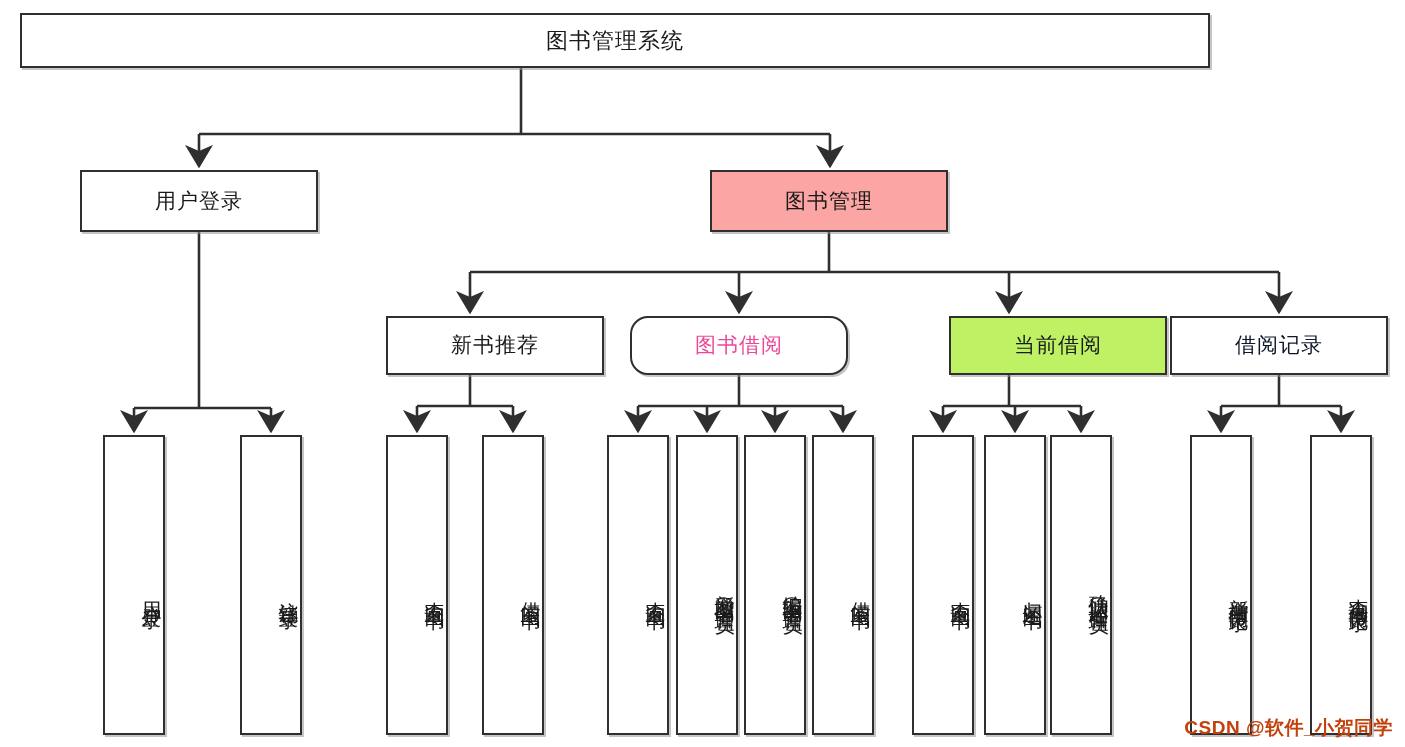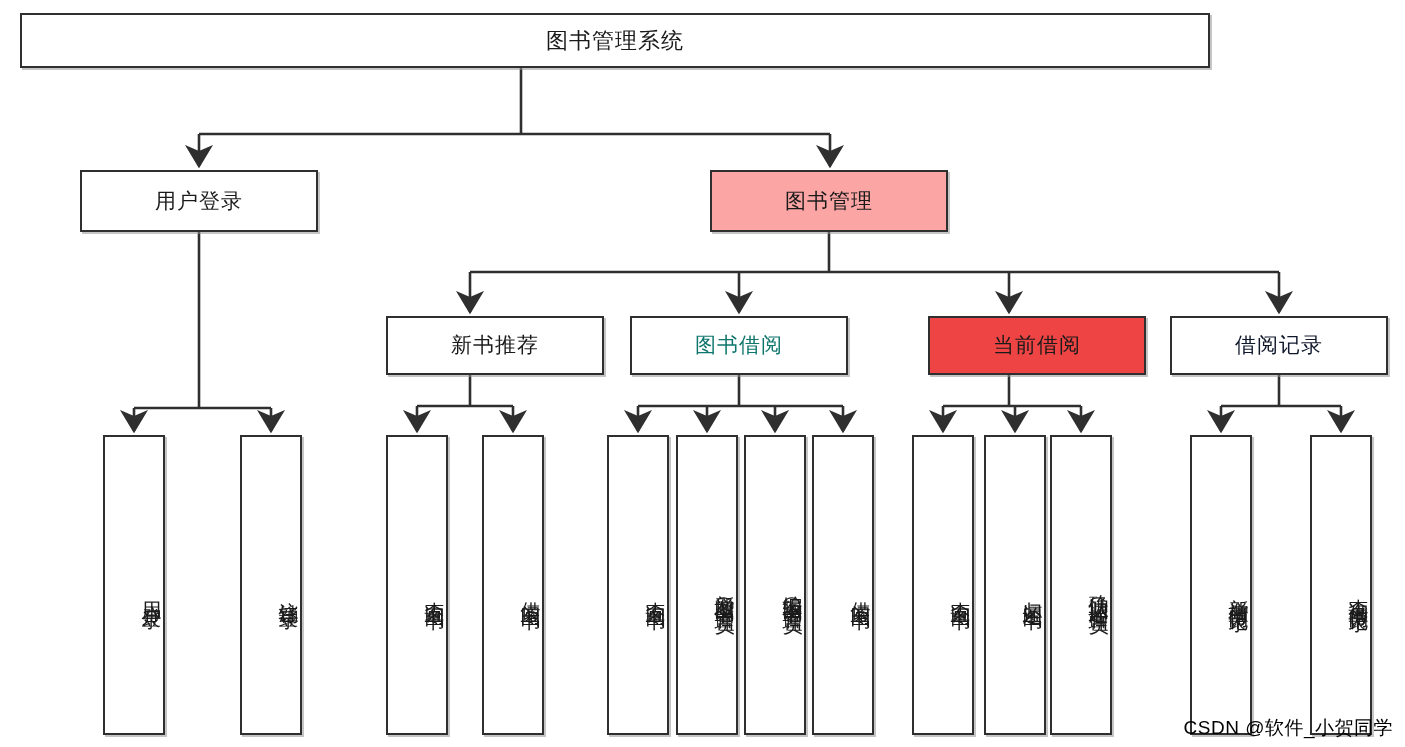--- a/index.html
+++ b/index.html
@@ -137,24 +137,24 @@
   <div class="node horiz" style="left: 80px; top: 170px; width: 238px; height: 62px; border-color: rgb(47, 47, 47); background: rgb(255, 255, 255); color: rgb(26, 26, 26);">
     <span>用户登录</span>
   </div>
   <div class="node horiz" style="left: 710px; top: 170px; width: 238px; height: 62px; border-color: rgb(47, 47, 47); background: #fca5a5; color: rgb(26, 26, 26);">
     <span>图书管理</span>
   </div>
 
   <div class="node horiz" style="left: 361px; top: 316px; width: 218px; height: 59px; border-color: rgb(47, 47, 47); background: rgb(255, 255, 255); color: rgb(26, 26, 26); margin-left: 25px;">
     <span>新书推荐</span>
   </div>
-  <div class="node horiz" style="left: 630px; top: 316px; width: 218px; height: 59px; border-color: rgb(47, 47, 47); background: rgb(255, 255, 255); color: #0f766e;">
+  <div class="node horiz" style="left: 630px; top: 316px; width: 218px; height: 59px; border-color: rgb(47, 47, 47); background: rgb(255, 255, 255); color: #ec4899; border-radius: 18px;">
     <span>图书借阅</span>
   </div>
-  <div class="node horiz" style="left: 928px; top: 316px; width: 218px; height: 59px; border-color: rgb(47, 47, 47); background: #ef4444; color: rgb(26, 26, 26);">
+  <div class="node horiz" style="left: 949px; top: 316px; width: 218px; height: 59px; border-color: rgb(47, 47, 47); background: #bef264; color: rgb(26, 26, 26);">
     <span>当前借阅</span>
   </div>
   <div class="node horiz" style="left: 1170px; top: 316px; width: 218px; height: 59px; border-color: rgb(47, 47, 47); background: rgb(255, 255, 255); color: #0f172a;">
     <span>借阅记录</span>
   </div>
 
   <div class="node leaf" style="left: 103px; top: 435px; width: 62px; height: 300px; border-color: rgb(47, 47, 47); background: rgb(255, 255, 255); color: rgb(26, 26, 26);">
     <span class="vtext">用户登录</span>
   </div>
   <div class="node leaf" style="left: 240px; top: 435px; width: 62px; height: 300px; border-color: rgb(47, 47, 47); background: rgb(255, 255, 255); color: rgb(26, 26, 26);">
@@ -187,15 +187,15 @@
   <div class="node leaf" style="left: 1050px; top: 435px; width: 62px; height: 300px; border-color: rgb(47, 47, 47); background: rgb(255, 255, 255); color: rgb(26, 26, 26);">
     <span class="vtext">确认归还（管理员）</span>
   </div>
   <div class="node leaf" style="left: 1190px; top: 435px; width: 62px; height: 300px; border-color: rgb(47, 47, 47); background: rgb(255, 255, 255); color: rgb(26, 26, 26);">
     <span class="vtext">新增借阅记录</span>
   </div>
   <div class="node leaf" style="left: 1310px; top: 435px; width: 62px; height: 300px; border-color: rgb(47, 47, 47); background: rgb(255, 255, 255); color: rgb(26, 26, 26);">
     <span class="vtext">查询借阅记录</span>
   </div>
 
-  <div class="watermark" style="color: #000000;">CSDN @软件_小贺同学</div>
+  <div class="watermark" style="color: #c2410c; font-weight: bold;">CSDN @软件_小贺同学</div>
 
 </div>
 
 </body></html>

